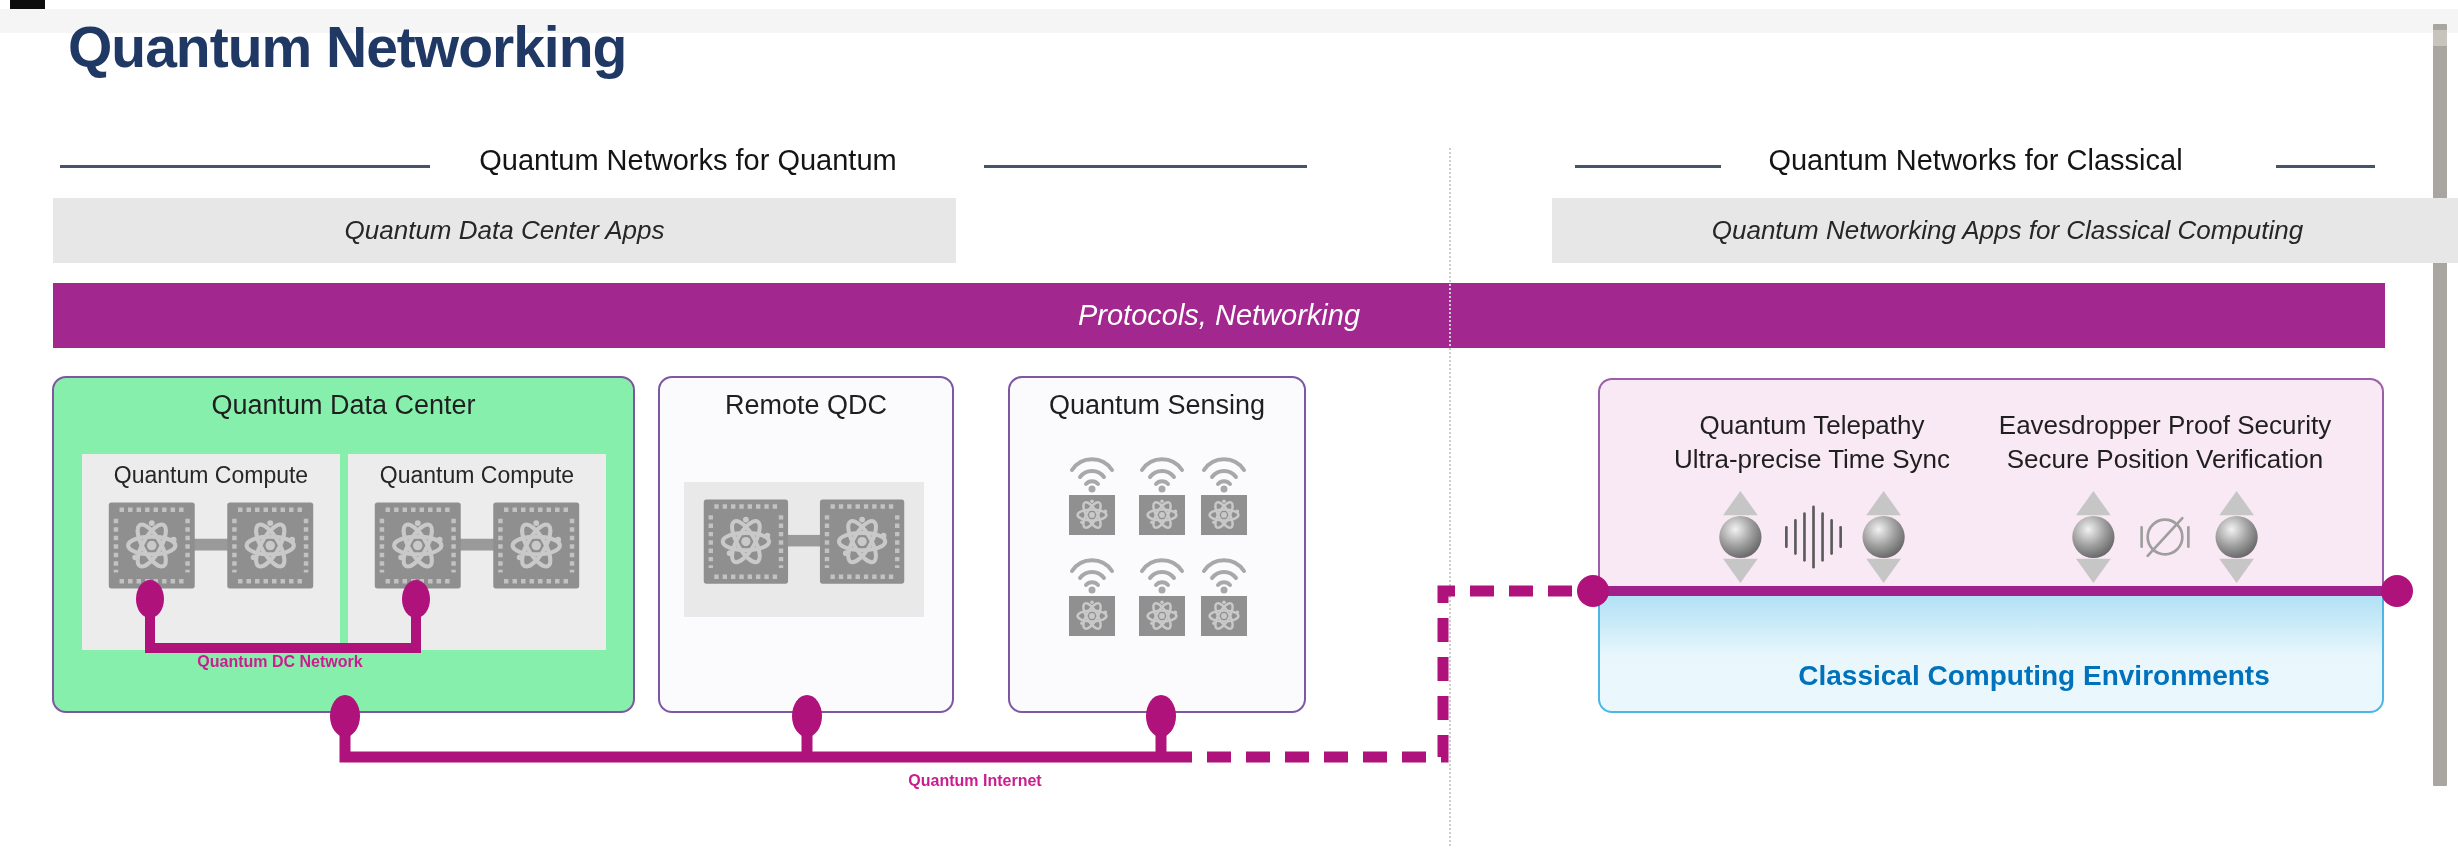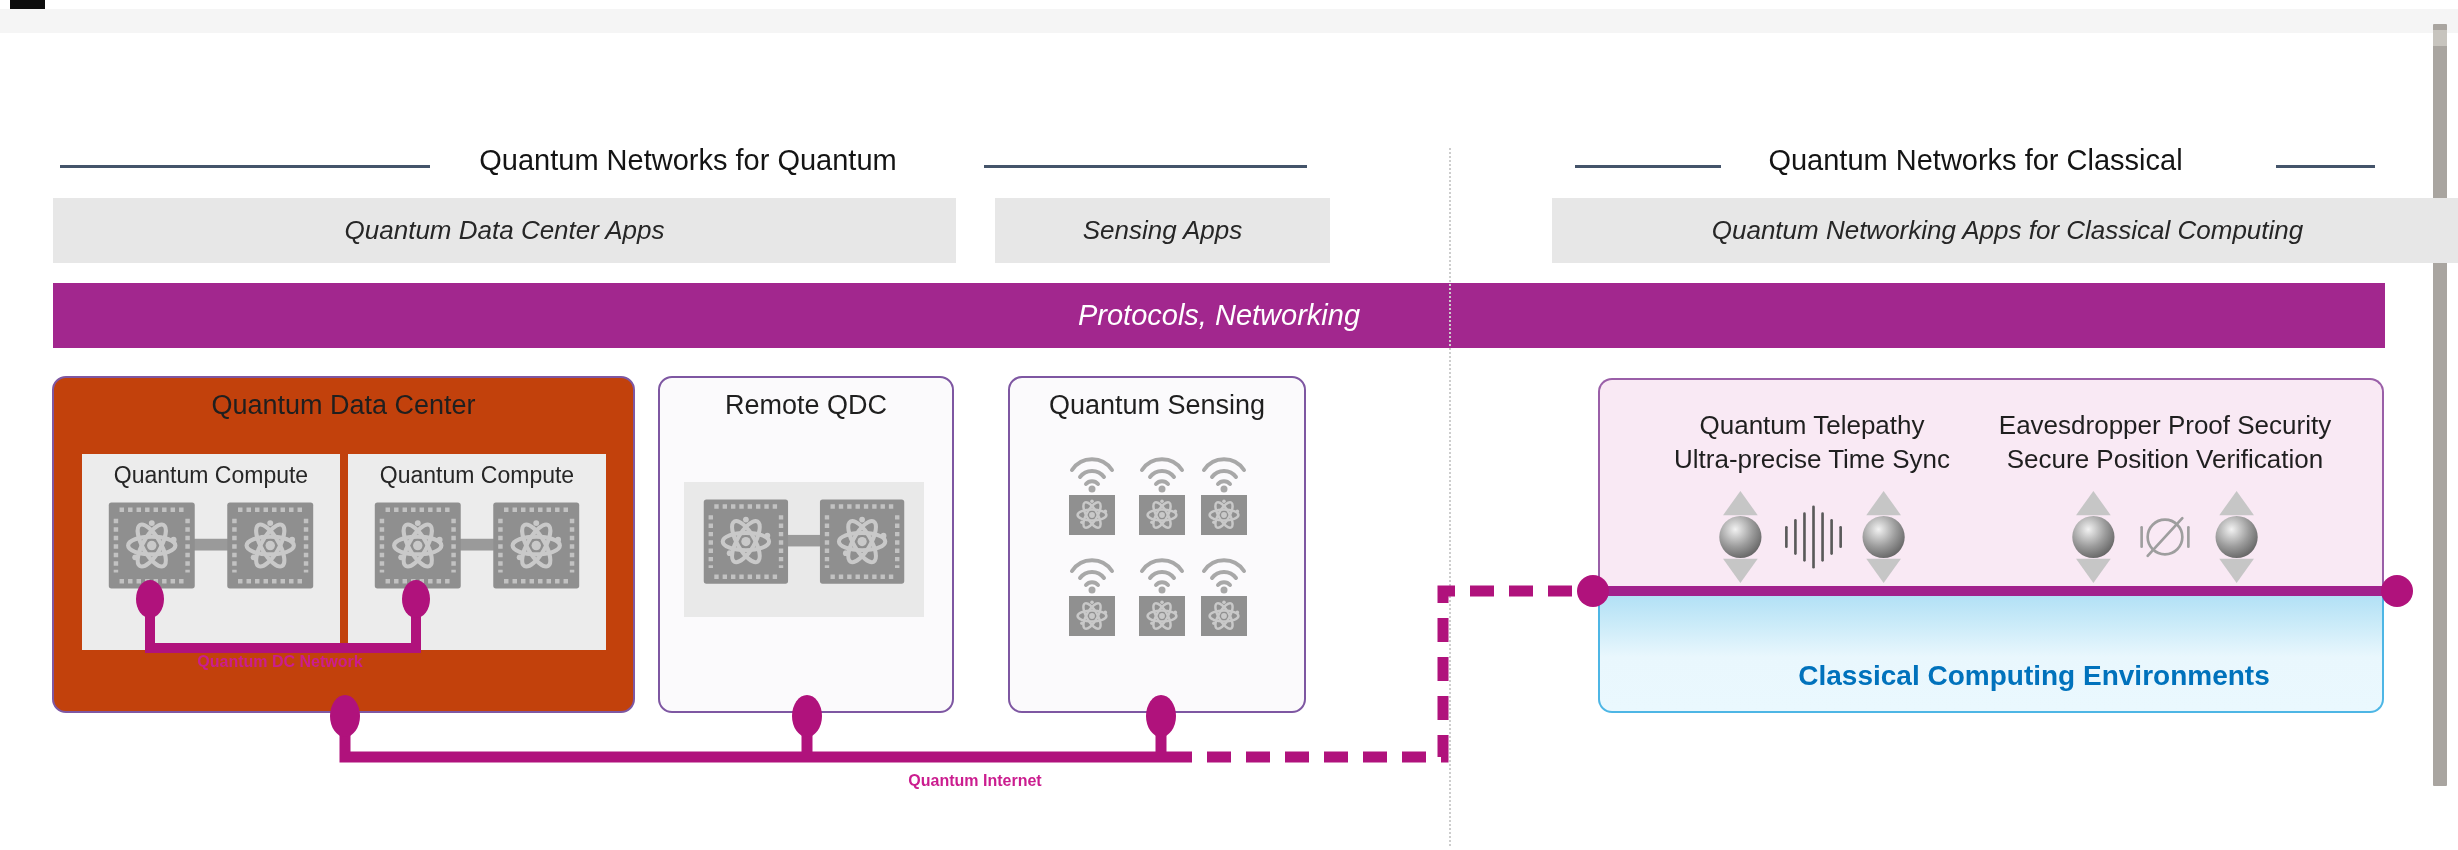--- a/index.html
+++ b/index.html
@@ -101,38 +101,38 @@
   </defs>
 </svg>
 
 <div class="stage">
 
   <div class="abs top-strip"></div>
   <div class="abs black-mark"></div>
   <div class="abs scrollbar"></div>
   <div class="abs scrollbar-cap"></div>
 
+  <div class="abs page-title">Quantum Networking</div>
 
   <div class="abs sect-line" style="left:60px;width:370px;"></div>
   <div class="abs sect-label" style="left:440px;width:496px;text-align:center;">Quantum Networks for Quantum</div>
   <div class="abs sect-line" style="left:984px;width:323px;"></div>
 
   <div class="abs sect-line" style="left:1575px;width:146px;"></div>
   <div class="abs sect-label" style="left:1742px;width:467px;text-align:center;">Quantum Networks for Classical</div>
   <div class="abs sect-line" style="left:2276px;width:99px;"></div>
 
   <div class="abs app-bar center" style="left:53px;width:903px;">Quantum Data Center Apps</div>
-  <div class="abs app-bar center" style="left:995px;width:335px;">Sensing Apps</div>
   <div class="abs app-bar center" style="left:1552px;width:911px;">Quantum Networking Apps for Classical Computing</div>
 
   <div class="abs protocols-bar center">Protocols, Networking</div>
 
   <div class="abs separator"></div>
 
-  <div class="abs qbox" style="left:52px;top:376px;width:583px;height:337px;background:#c2410c;">
+  <div class="abs qbox" style="left:52px;top:376px;width:583px;height:337px;background:#86efac;">
     <div class="abs qbox-title">Quantum Data Center</div>
     <div class="abs panel" style="left:28px;top:76px;width:258px;height:196px;">
       <div class="abs panel-label">Quantum Compute</div>
       <svg class="abs" style="left:25px;top:46px;" width="208" height="92" viewBox="0 0 230 100">
           <use href="#chip-pair"></use>
         </svg>
     </div>
     <div class="abs panel" style="left:294px;top:76px;width:258px;height:196px;">
       <div class="abs panel-label">Quantum Compute</div>
       <svg class="abs" style="left:25px;top:46px;" width="208" height="92" viewBox="0 0 230 100">

